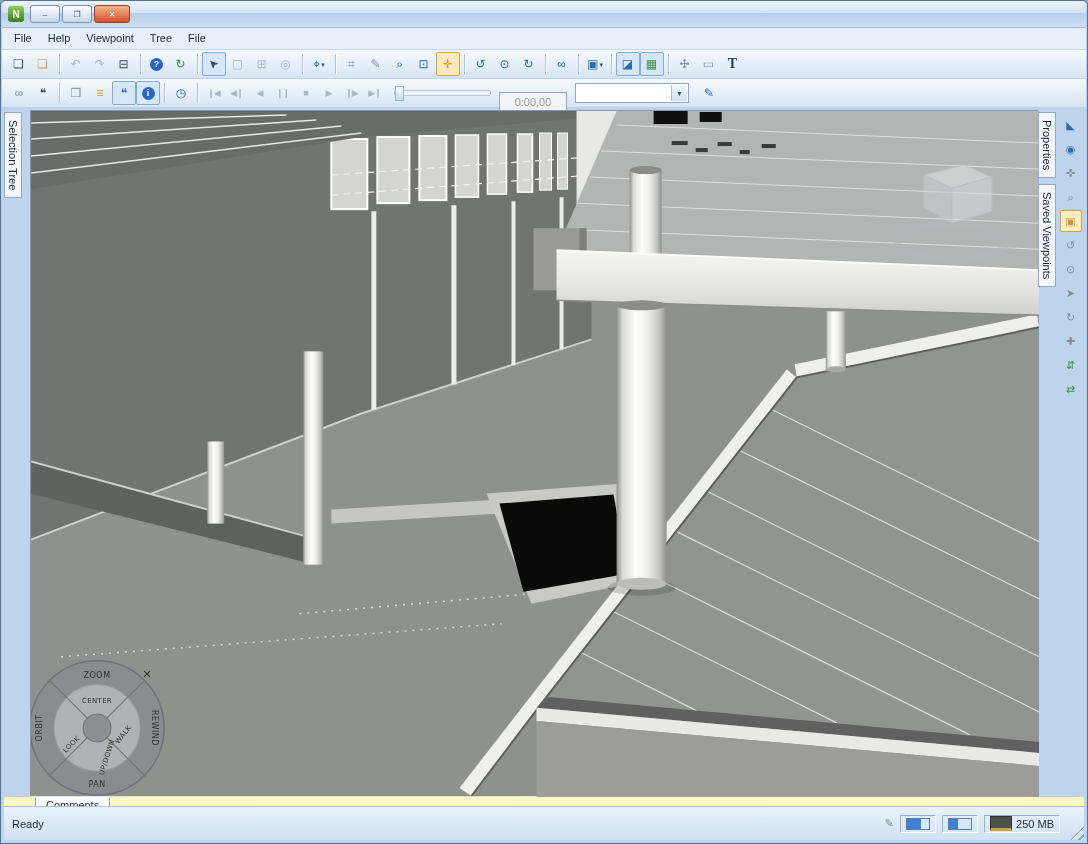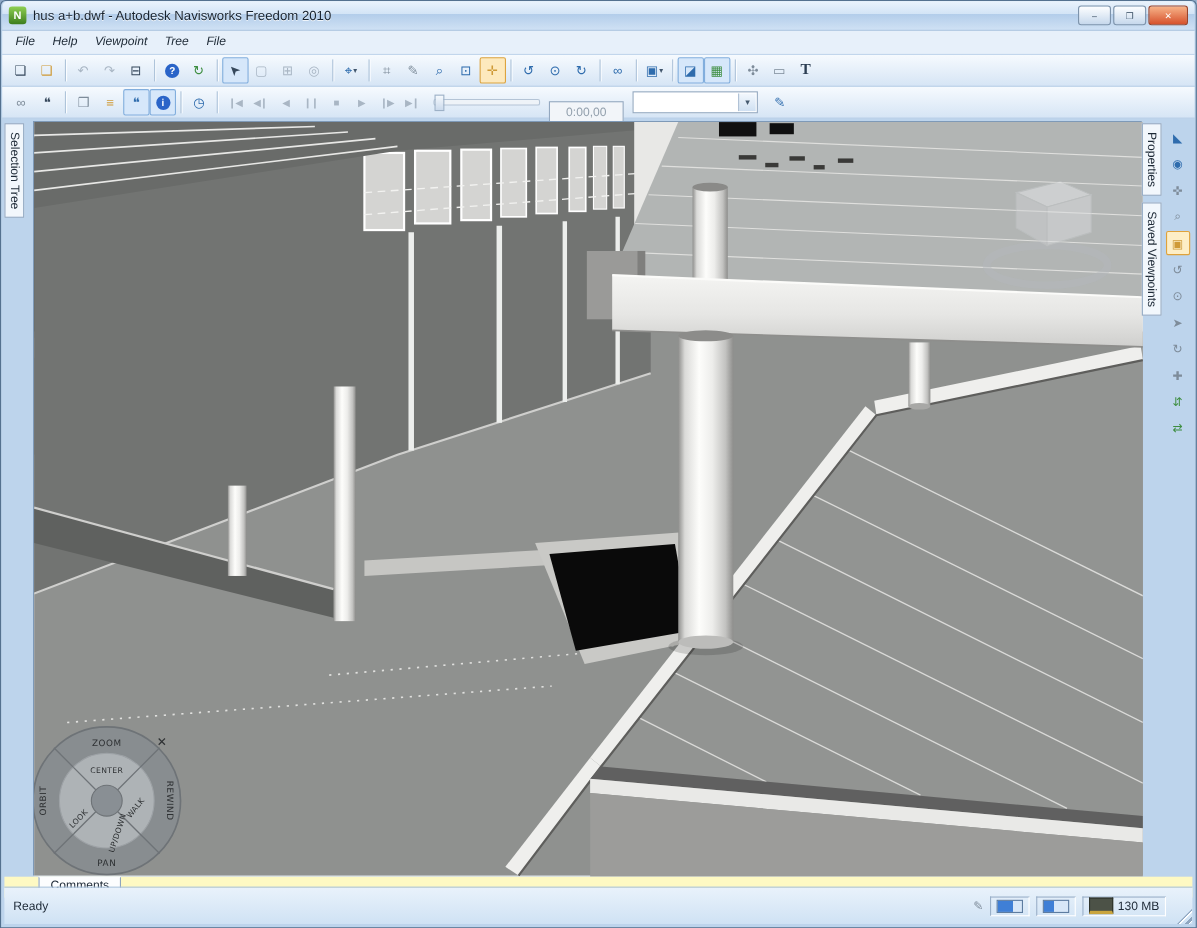--- a/index.html
+++ b/index.html
@@ -9,21 +9,21 @@
   
   .titlebar{position:absolute;left:1px;right:1px;top:0;height:27px;display:flex;align-items:center;padding:0 6px;gap:6px;
     background:linear-gradient(#eaf3fc 0%,#d3e4f6 45%,#b3cdea 46%,#cfe1f4 100%);border-radius:5px 5px 0 0;border-bottom:1px solid #9fb9d6;box-sizing:border-box;}
   .app-icon{width:16px;height:16px;border-radius:3px;background:linear-gradient(#8ecf52,#3d7d1d);color:#fff;font-weight:bold;font-size:10px;display:flex;align-items:center;justify-content:center;}
   .title-text{flex:1;font-size:12px;color:#17222e;white-space:nowrap;overflow:hidden;text-shadow:0 1px 0 rgba(255,255,255,.75);}
   .win-controls{display:flex;gap:2px;}
   .winbtn{width:28px;height:16px;border:1px solid #7d93ab;border-radius:3px;display:flex;align-items:center;justify-content:center;font-size:8px;color:#30465c;background:linear-gradient(#fdfeff,#c6d8ec);}
   .winbtn.close{background:linear-gradient(#f7b389,#d6512c);color:#fff;border-color:#99432a;width:34px;}
   
   .menubar{position:absolute;left:1px;right:1px;top:27px;height:22px;display:flex;align-items:stretch;padding-left:4px;background:linear-gradient(#f0f6fd,#dcea f8);background:#e7f0fa;border-bottom:1px solid #c2d6ec;box-sizing:border-box;}
-  .menu-item{padding:4px 8px 0 8px;color:#1c2834;font-style:italic;}
+  .menu-item{padding:4px 8px 0 8px;color:#1c2834;}
   
   .toolbar{position:absolute;left:1px;right:1px;display:flex;align-items:center;padding:0 5px;background:linear-gradient(#f6fafe,#d6e5f5);border-bottom:1px solid #bcd2e9;box-sizing:border-box;}
   .toolbar1{top:49px;height:29px;}
   .toolbar2{top:78px;height:29px;}
   .tgroup{display:flex;align-items:center;}
   .tsep{width:1px;height:20px;background:#aec4da;box-shadow:1px 0 0 #fbfdff;margin:0 4px;}
   .tbtn{width:22px;height:22px;display:flex;align-items:center;justify-content:center;border:1px solid transparent;border-radius:2px;font-size:12px;color:#3c5068;line-height:1;}
   .tbtn.pb{width:21px;font-size:9px;letter-spacing:-1px;}
   .tbtn.disabled{color:#a9b6c4;}
   .tbtn.disabled .glyph{color:#a9b6c4 !important;}
@@ -64,21 +64,20 @@
   .wheel-label{font-size:8px;letter-spacing:.5px;}
   .wheel-label-sm{font-size:7px;letter-spacing:.3px;}
 </style>
 </head>
 <body>
 
 <div class="window">
 
   <div class="titlebar">
     <span class="app-icon">N</span>
-    <span class="title-text">hus a+b.dwf - Autodesk Navisworks Freedom 2010</span>
     <span class="win-controls">
       <span class="winbtn">–</span>
       <span class="winbtn">❐</span>
       <span class="winbtn close">✕</span>
     </span>
   </div>
 
   <div class="menubar">
 
   <div class="menu-item"><span>File</span></div>
@@ -520,19 +519,19 @@
     <span class="spacer"></span>
     <span class="glyph c-gray">✎</span>
     <span class="cell">
         <span class="meter"></span>
       </span>
     <span class="cell">
         <span class="meter m2"></span>
       </span>
     <span class="cell">
       <span class="ram"></span>
-      <span>130 MB</span>
+      <span>250 MB</span>
     </span>
     <span style="width:16px"></span>
     <div class="grip"></div>
   </div>
 
 </div>
 
 </body></html>

